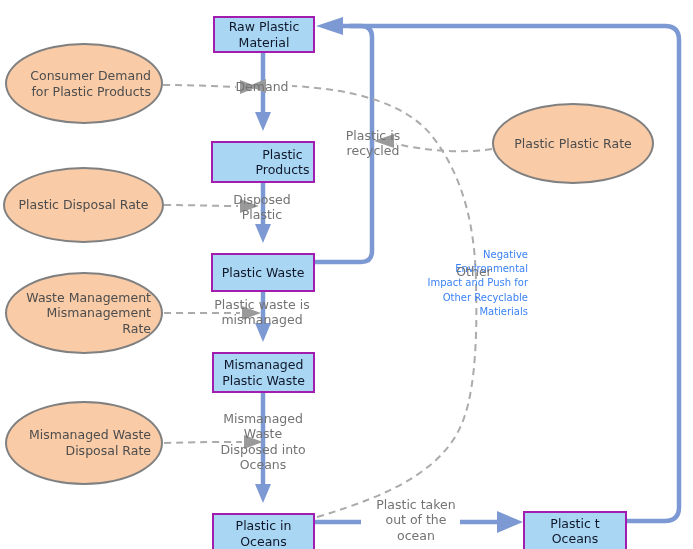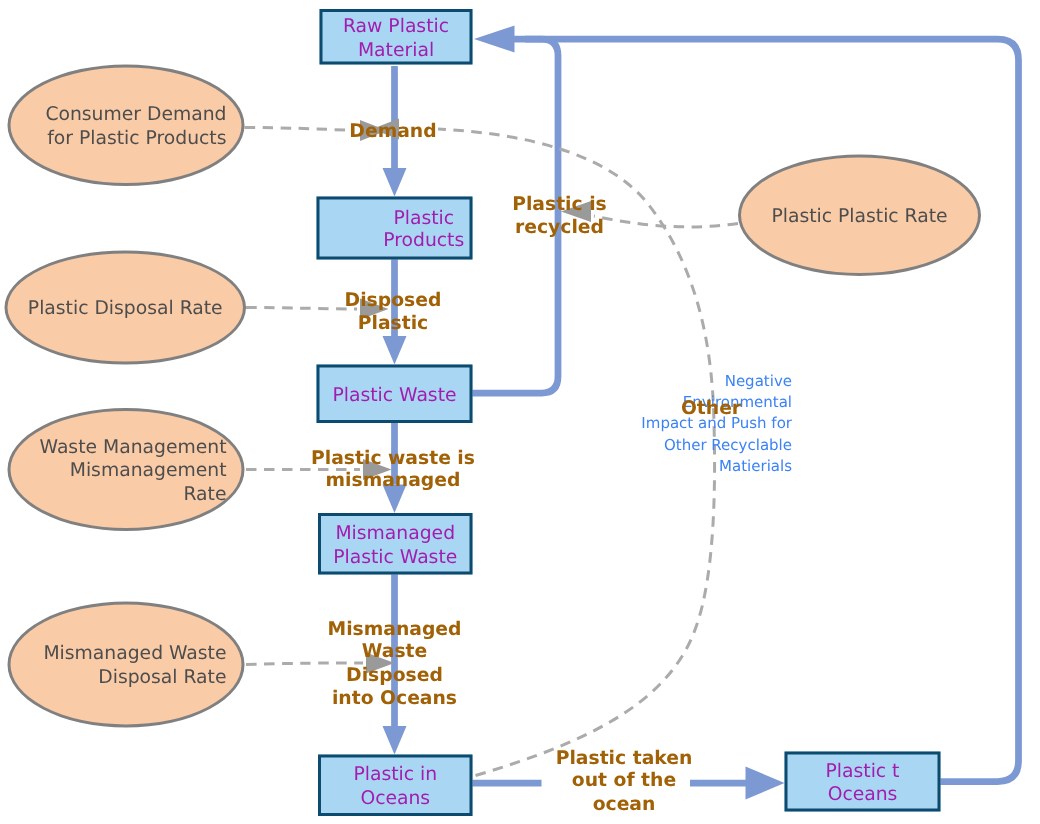--- a/index.html
+++ b/index.html
@@ -1,25 +1,25 @@
 <!DOCTYPE html>
 <html><head>
 <meta charset="utf-8">
 <style>
   html,body{margin:0;padding:0;background:#ffffff;}
   #canvas{position:relative;width:693px;height:549px;background:#ffffff;overflow:hidden;
           font-family:"DejaVu Sans",sans-serif;}
   #wires{position:absolute;left:0;top:0;}
-  .box{position:absolute;box-sizing:border-box;background:#A9D6F3;border:2px solid #0c4a6e;
-       color:#a21caf;display:flex;align-items:center;justify-content:center;text-align:center;
-       font-size:12.5px;line-height:1.22;padding:0 6px;}
+  .box{position:absolute;box-sizing:border-box;background:#A9D6F3;border:2px solid #a21caf;
+       color:#0f172a;display:flex;align-items:center;justify-content:center;text-align:center;
+       font-size:12.5px;line-height:1.22;padding:0 6px;margin-top:10px;}
   .ellipse{position:absolute;box-sizing:border-box;background:#F9CBA7;border:2px solid #808080;
        border-radius:50%;color:#4D4D4D;display:flex;align-items:center;justify-content:center;
        text-align:right;font-size:12.5px;line-height:1.25;padding:0 10px;}
-  .flabel{position:absolute;color:#a16207;font-size:12.5px;line-height:1.22;text-align:center;font-weight:bold;}
+  .flabel{position:absolute;color:#737373;font-size:12.5px;line-height:1.22;text-align:center;}
   .annotation{position:absolute;color:#3b82f6;font-size:10px;line-height:1.42;text-align:right;}
 </style>
 </head>
 <body>
 
 <div id="canvas">
 
   <svg id="wires" width="693" height="549" viewBox="0 0 693 549">
 
     <g stroke="#7D99D3" stroke-width="4.5" fill="none" stroke-linejoin="round">

